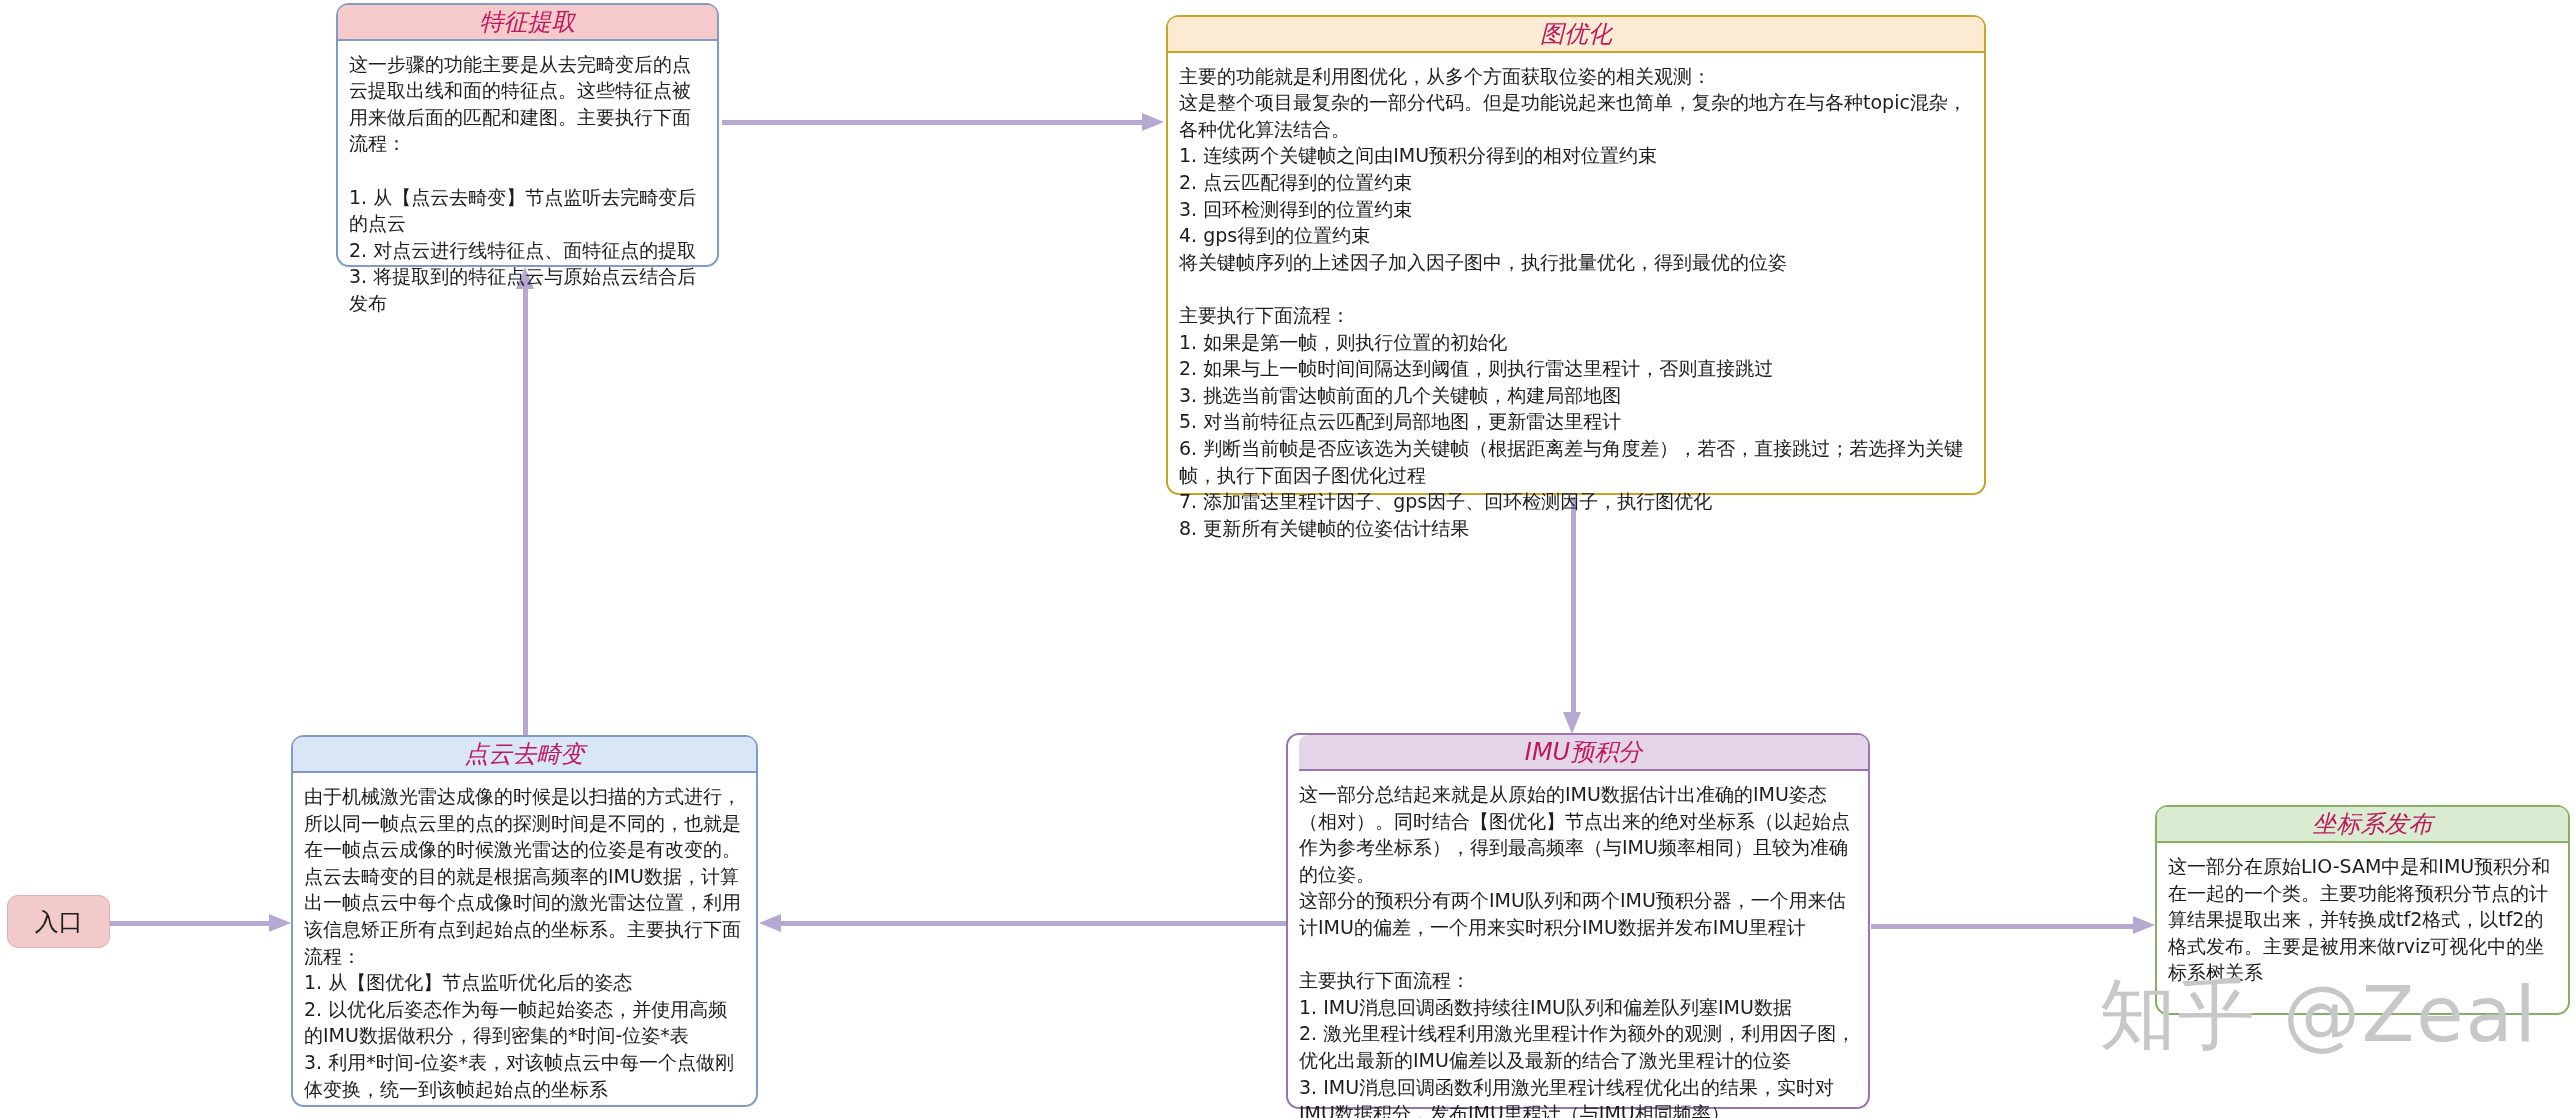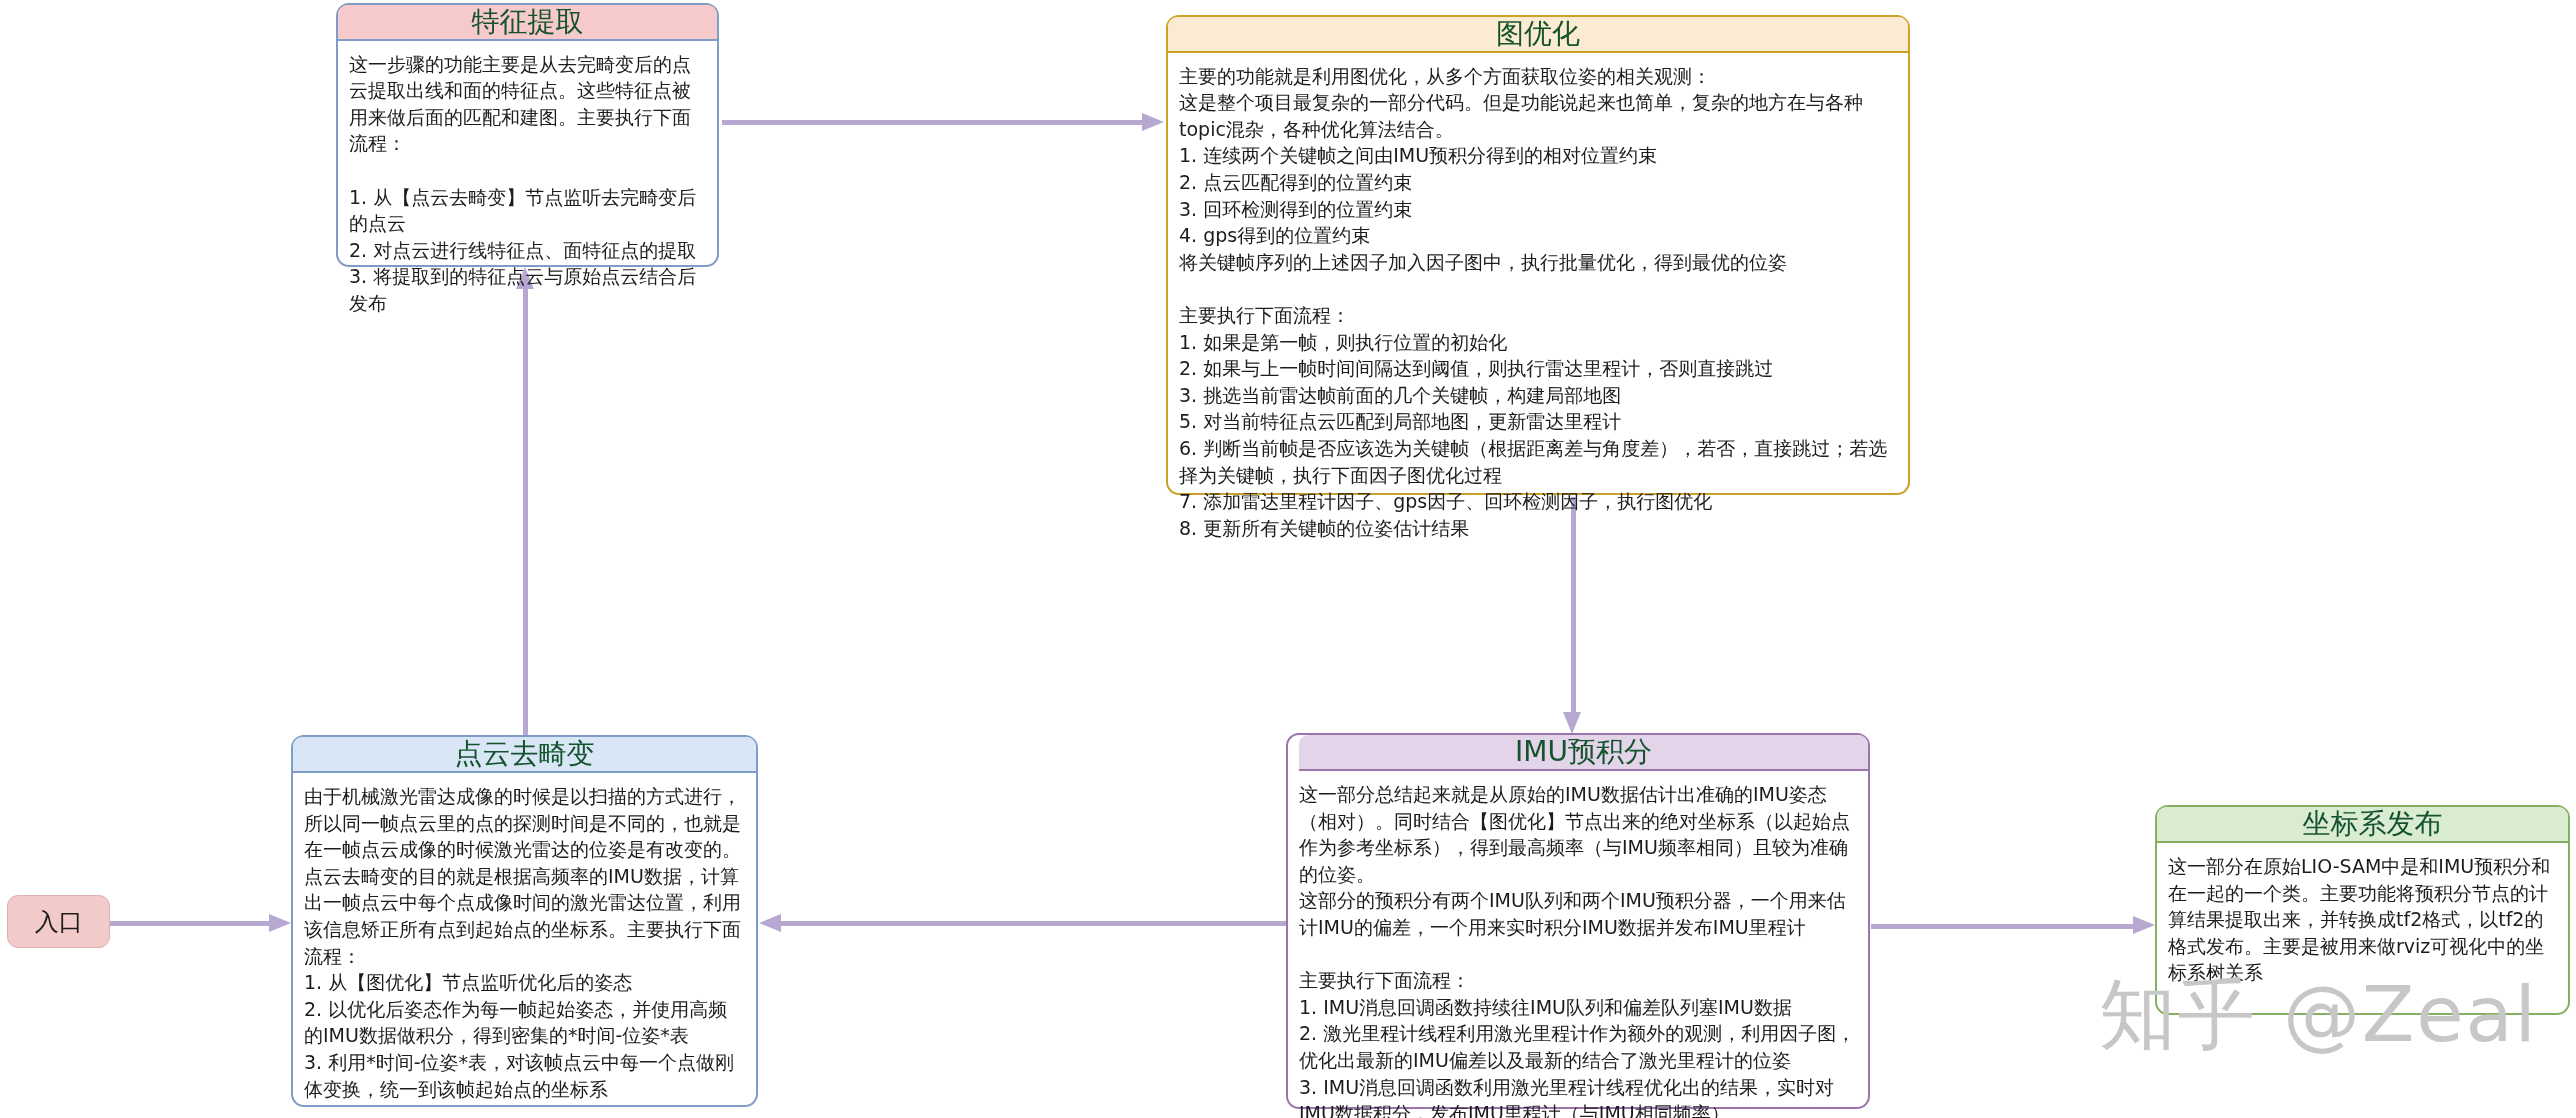--- a/index.html
+++ b/index.html
@@ -16,30 +16,31 @@
     position:relative; width:2576px; height:1119px; overflow:hidden;
     font-family:"DejaVu Sans","Liberation Sans",sans-serif; color:var(--ink);
   }
   
   .box{
     position:absolute; box-sizing:border-box; background:#fff;
     border:2.7px solid #888; border-radius:13px; z-index:2;
   }
   .box-header{
     height:34px; display:flex; align-items:center; justify-content:center;
-    font-size:28px; border-radius:9.2px 9.2px 0 0; border-bottom:2.7px solid #888;
-    color:#14532d;
+    font-size:24px; border-radius:9.2px 9.2px 0 0; border-bottom:2.7px solid #888;
+    color:#be185d;
+    font-style:italic;
   }
   .box-body{ padding:10px 11px 7.3px 11px; font-size:19px; line-height:26.6px; }
   .tline{ white-space:pre-wrap; }
   .tline.blank{ min-height:26.6px; }
 
   .box-feature{ left:336px; top:2.7px;   width:383px; height:264px; border-color:var(--feature-border);}
   .box-feature .box-header{ background:var(--feature-head); border-color:var(--feature-border);}
-  .box-graph{   left:1166px; top:14.7px; width:744px; height:480px; border-color:var(--graph-border);}
+  .box-graph{   left:1166px; top:14.7px; width:820px; height:480px; border-color:var(--graph-border);}
   .box-graph .box-header{ background:var(--graph-head); border-color:var(--graph-border);}
   .box-deskew{  left:291px; top:735px; width:467px; height:372px; border-color:var(--deskew-border);}
   .box-deskew .box-header{ background:var(--deskew-head); border-color:var(--deskew-border);}
   .box-imu{     left:1286px; top:733px; width:584px; height:376px; border-color:var(--imu-border);}
   .box-imu .box-header{ background:var(--imu-head); border-color:var(--imu-border);margin-left:11px;}
   .box-tf{      left:2155px; top:805px; width:415px; height:210px; border-color:var(--tf-border);}
   .box-tf .box-header{ background:var(--tf-head); border-color:var(--tf-border);padding-left:20px;}
 
   .node-entry{
     position:absolute; left:7.3px; top:895px; width:103px; height:53px;

